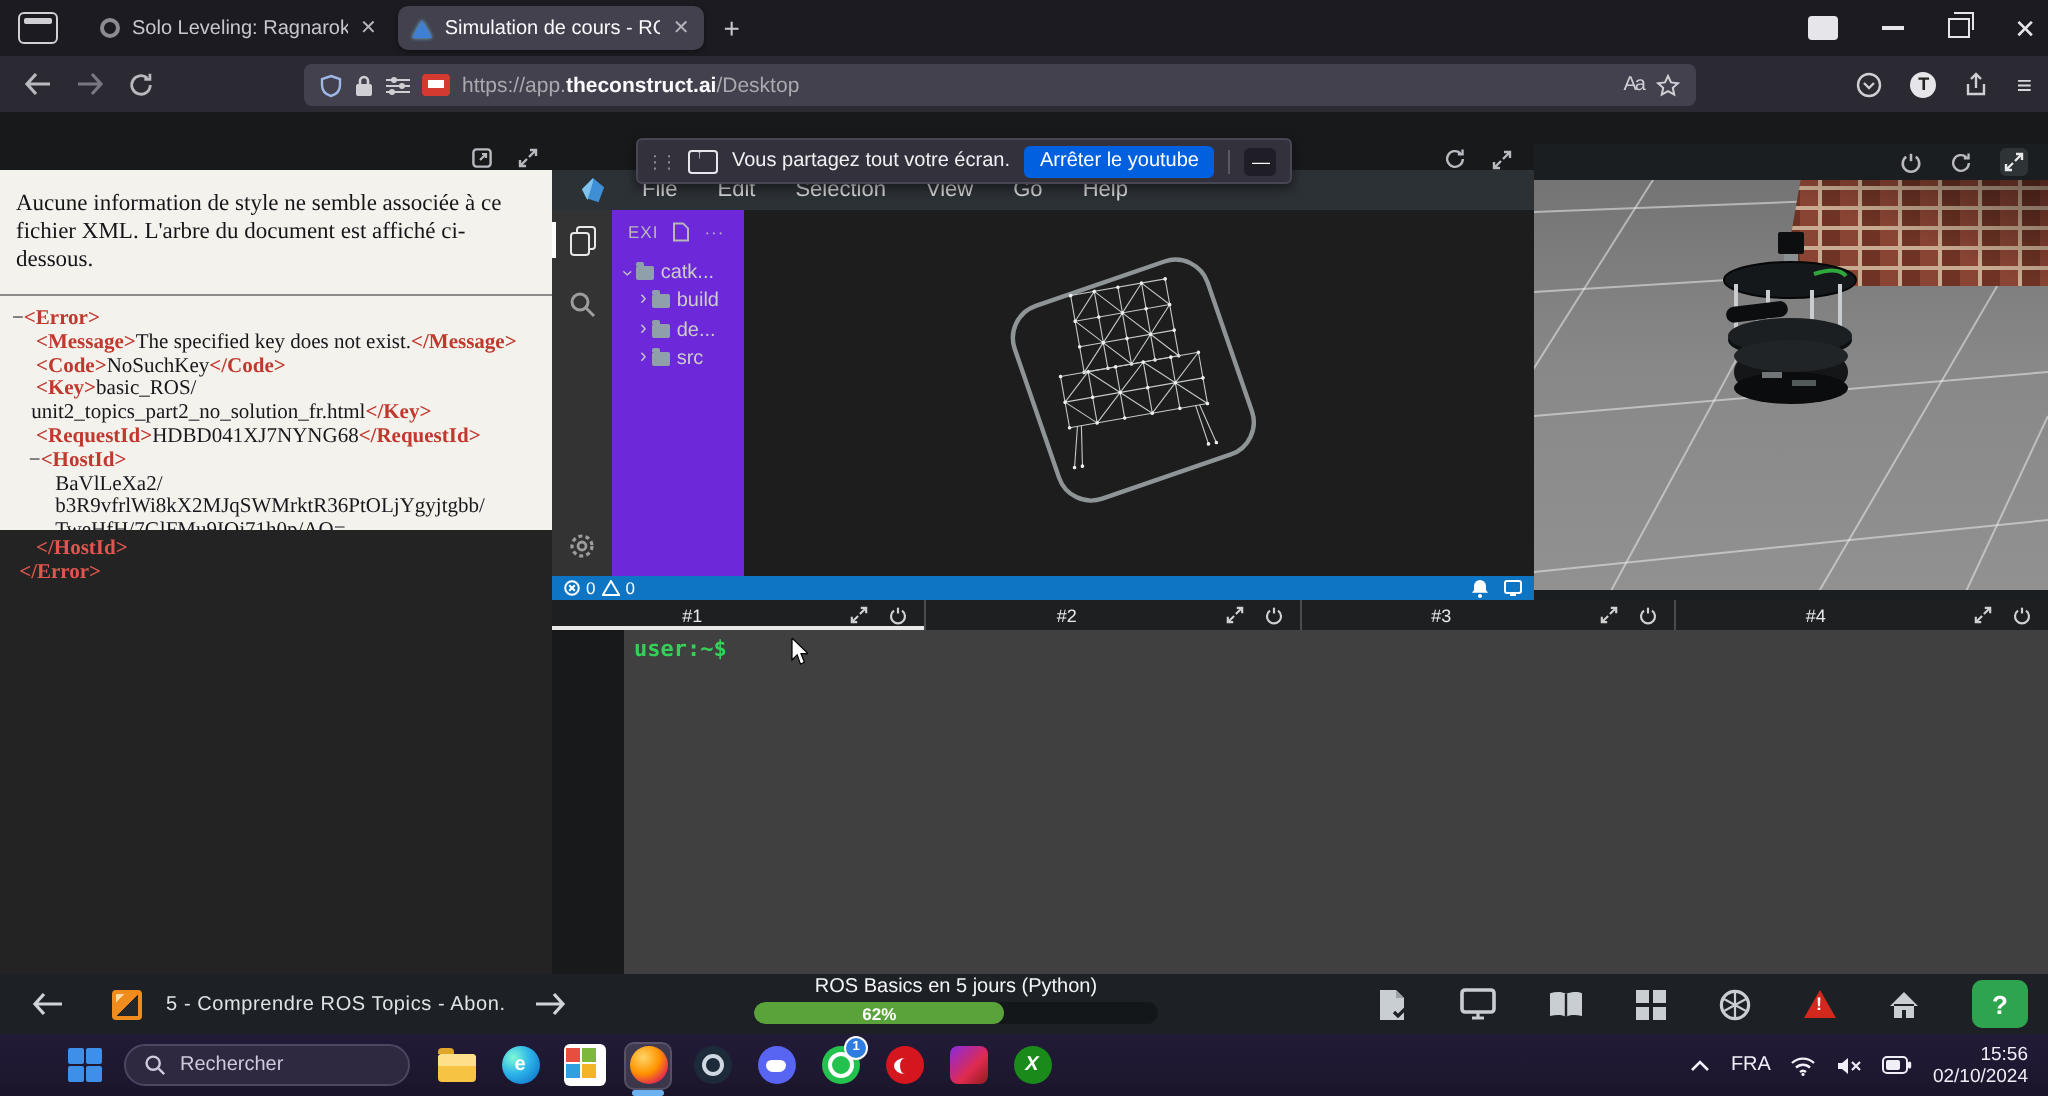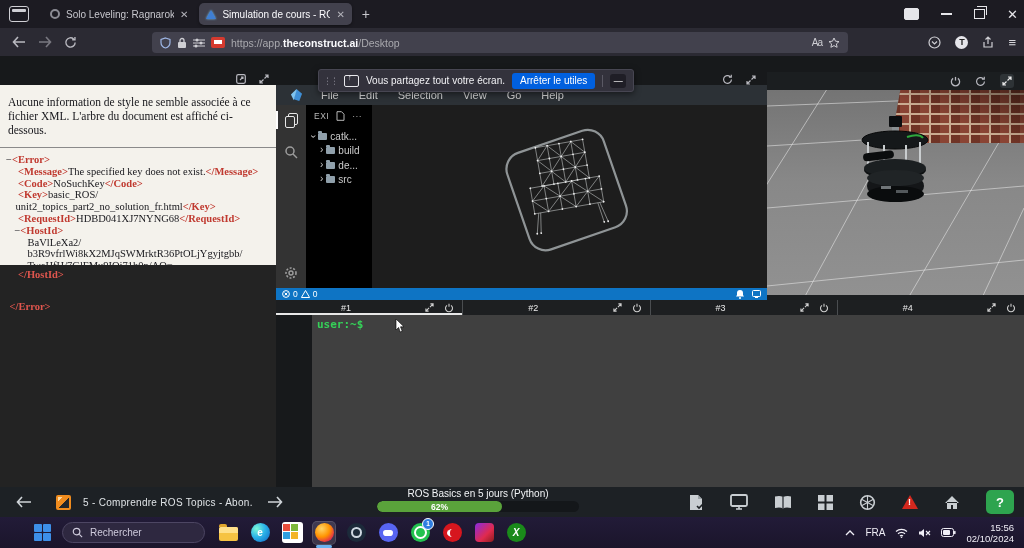--- a/index.html
+++ b/index.html
@@ -81,21 +81,21 @@
   #idemenu .mi{padding:0 10px;}
   .idelogo{width:13px;height:13px;margin:0 8px 0 14px;}
   #idemain{display:flex;height:183px;}
   #activity{width:30px;background:#333333;display:flex;flex-direction:column;align-items:center;padding-top:8px;gap:18px;position:relative;}
   .act-files{width:13px;height:14px;position:relative;}
   .act-files:before,.act-files:after{content:"";position:absolute;border:1.4px solid #e7e7e7;border-radius:2px;width:8px;height:10px;}
   .act-files:before{left:3px;top:0;}
   .act-files:after{left:0;top:3px;background:#333;}
   .actsel{position:absolute;left:0;top:6px;width:2px;height:18px;background:#fff;}
   #gear{position:absolute;bottom:8px;left:8px;}
-  #explorer{width:66px;background:#000000;font-size:10px;color:#cccccc;overflow:hidden;}
+  #explorer{width:66px;background:#6d28d9;font-size:10px;color:#cccccc;overflow:hidden;}
   .exphead{display:flex;align-items:center;font-size:8.5px;color:#b8b8b8;letter-spacing:.5px;padding:6px 4px 8px 8px;gap:7px;}
   .trow{display:flex;align-items:center;gap:3px;height:14.5px;white-space:nowrap;}
   .chev{color:#c5c5c5;font-size:10px;display:inline-block;transform:translateY(-1px);}
   .chev.open{transform:rotate(90deg);}
   .fold{width:9px;height:7px;background:#90a0ab;border-radius:1px;position:relative;flex:none;}
   .fold:before{content:"";position:absolute;left:0;top:-2px;width:4px;height:2px;background:#90a0ab;border-radius:1px 1px 0 0;}
   #editor{flex:1;position:relative;background:#1d1d1d;}
   #idestatus{position:absolute;left:0;bottom:0;width:491px;height:12px;background:#0e74c4;display:flex;align-items:center;
     font-size:8.5px;color:#fff;gap:3px;padding:0 6px;box-sizing:border-box;}
   #idestatus .right{margin-left:auto;display:flex;gap:8px;align-items:center;}
@@ -274,21 +274,21 @@
       <span class="bk">
         <span class="chip c-asura">A</span>
         <span>Asura Scans - Read Co...</span>
       </span>
     </div>
 
   <div id="sharebar" class="abs">
     <span class="grip">⋮⋮</span>
     <span class="scrico"></span>
     <span>Vous partagez tout votre écran.</span>
-    <button id="stopbtn">Arrêter le utiles</button>
+    <button id="stopbtn">Arrêter le youtube</button>
     <span class="sep"></span>
     <span class="minbtn">—</span>
   </div>
 
   <div id="app" class="abs">
 
     <div class="phead-ico abs" style="left:236px;top:2px;">
       <svg class="ico" width="10" height="10" viewBox="0 0 10 10">
           <rect x="0.7" y="0.7" width="8.6" height="8.6" rx="1.5" fill="none" stroke="currentColor" stroke-width="1.2"></rect>
           <path d="M4 6l3-3M5 3h2v2" stroke="currentColor" stroke-width="1.1" fill="none"></path>
@@ -319,21 +319,21 @@
             <div class="xline" style="padding-left: 12px;"><span class="xtag">&lt;RequestId&gt;</span><span class="xtxt">HDBD041XJ7NYNG68</span><span class="xtag">&lt;/RequestId&gt;</span></div>
             <div class="xline" style="padding-left: 8.4px;"><span class="xtxt">−</span><span class="xtag">&lt;HostId&gt;</span></div>
             <div class="xline" style="padding-left: 21.6px;"><span class="xtxt">BaVlLeXa2/</span></div>
             <div class="xline" style="padding-left: 21.6px;"><span class="xtxt">b3R9vfrlWi8kX2MJqSWMrktR36PtOLjYgyjtgbb/</span></div>
             <div class="xline" style="padding-left: 21.6px;"><span class="xtxt">TweHfH/7GlFMu9IOj71h0p/AQ=</span></div>
           </div>
       </div>
       <div id="xml-dark">
         <div class="xtree">
             <div class="xline" style="padding-left: 12px;"><span class="xtag">&lt;/HostId&gt;</span></div>
-            <div class="xline" style="padding-left: 3.6px; margin-top: 20px;"><span class="xtag">&lt;/Error&gt;</span></div>
+            <div class="xline" style="padding-left: 3.6px;"><span class="xtag">&lt;/Error&gt;</span></div>
           </div>
       </div>
     </div>
 
     <div id="ide" class="abs">
       <div id="idemenu">
         <svg class="idelogo" viewBox="0 0 14 14">
             <path d="M7 0l6 5-3 8-6-2z" fill="#3f8fd6"></path>
             <path d="M7 0L1 6l3 6 3-10z" fill="#7fc3ef"></path>
           </svg>

